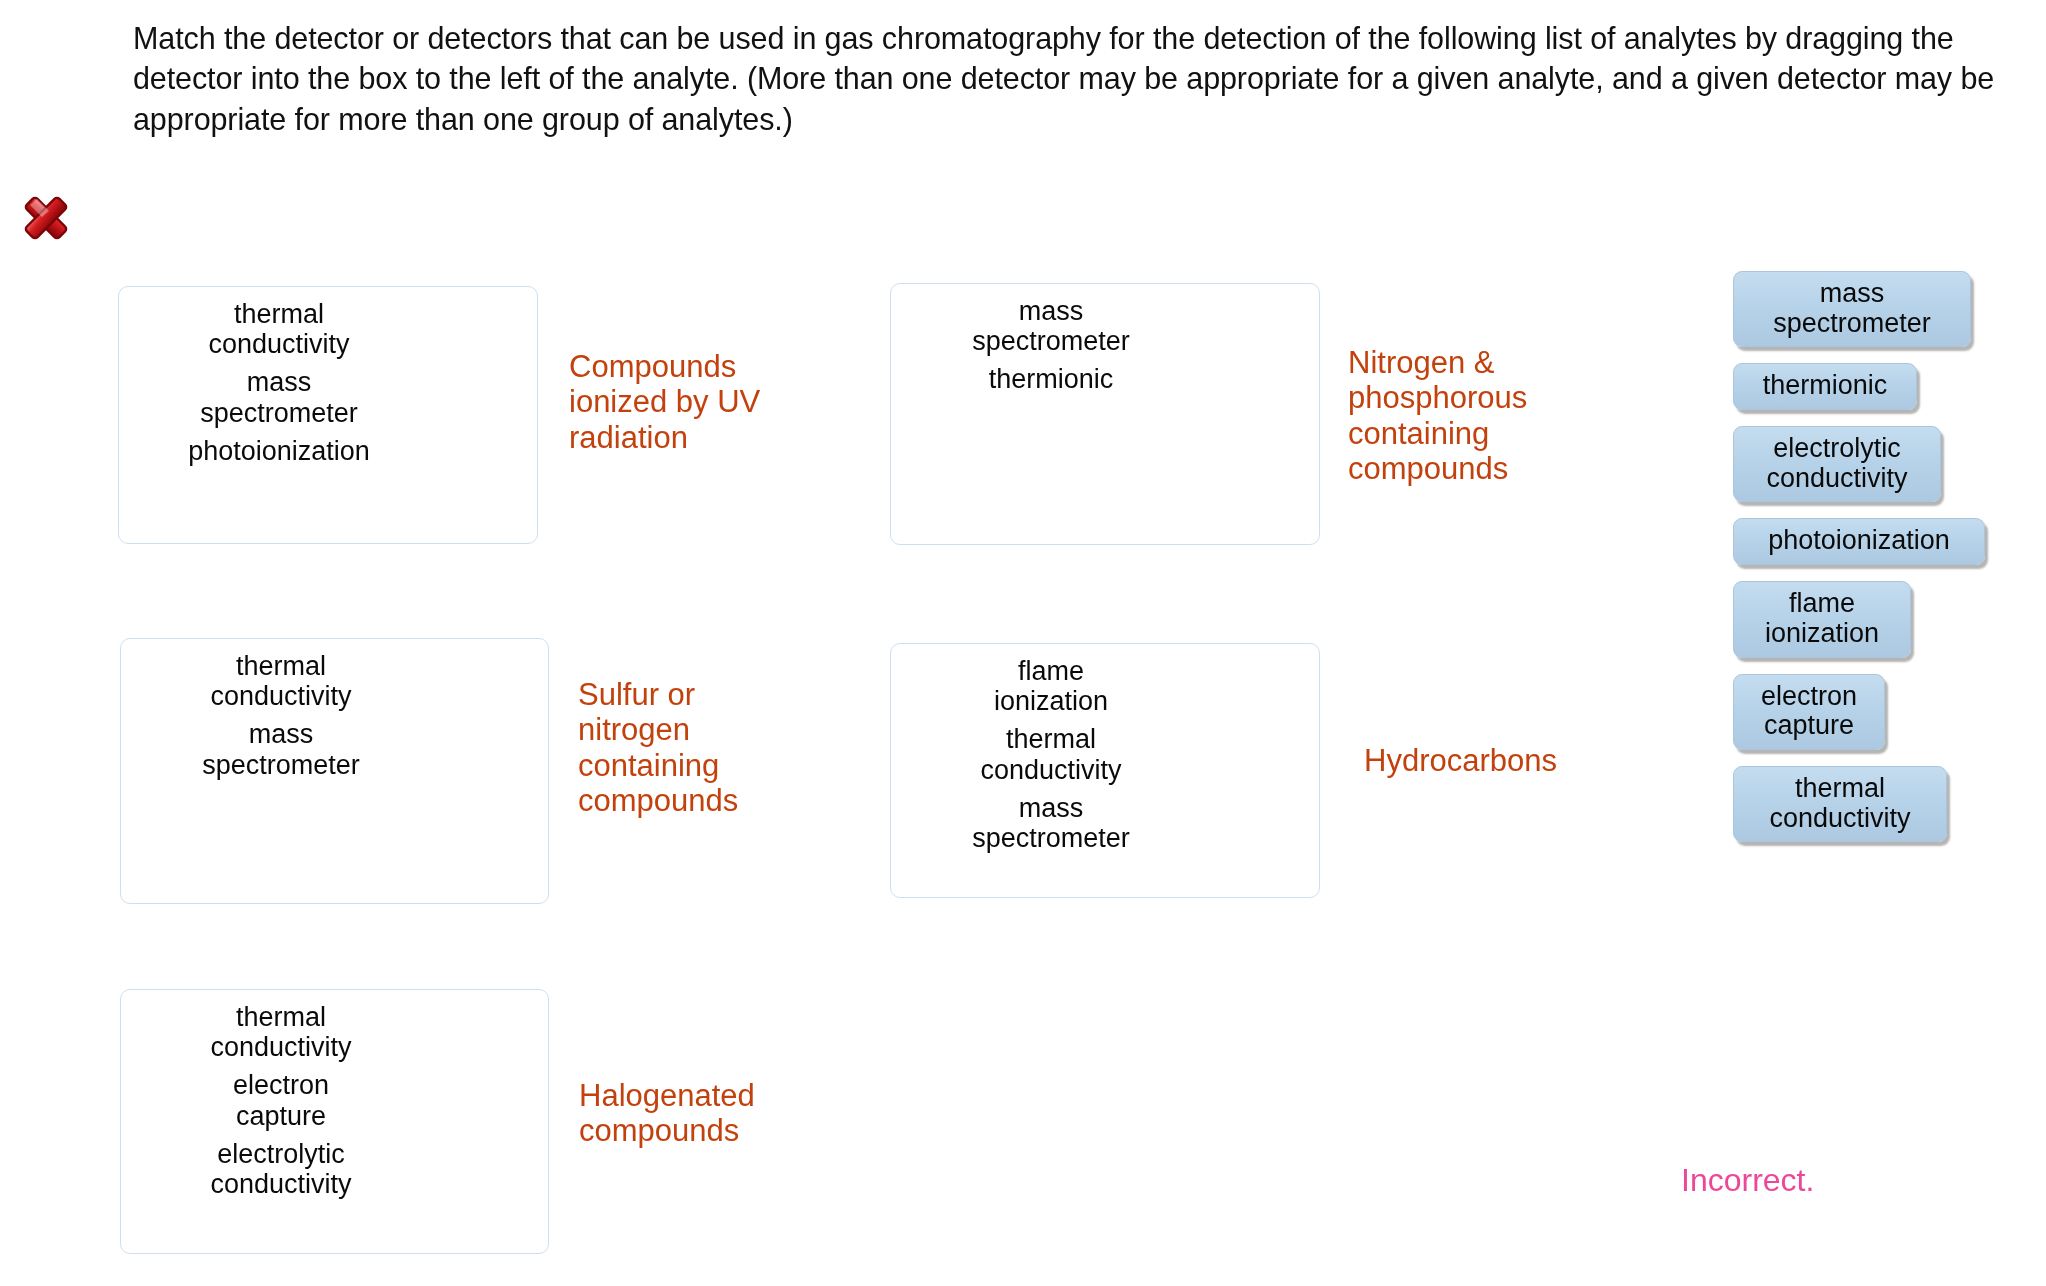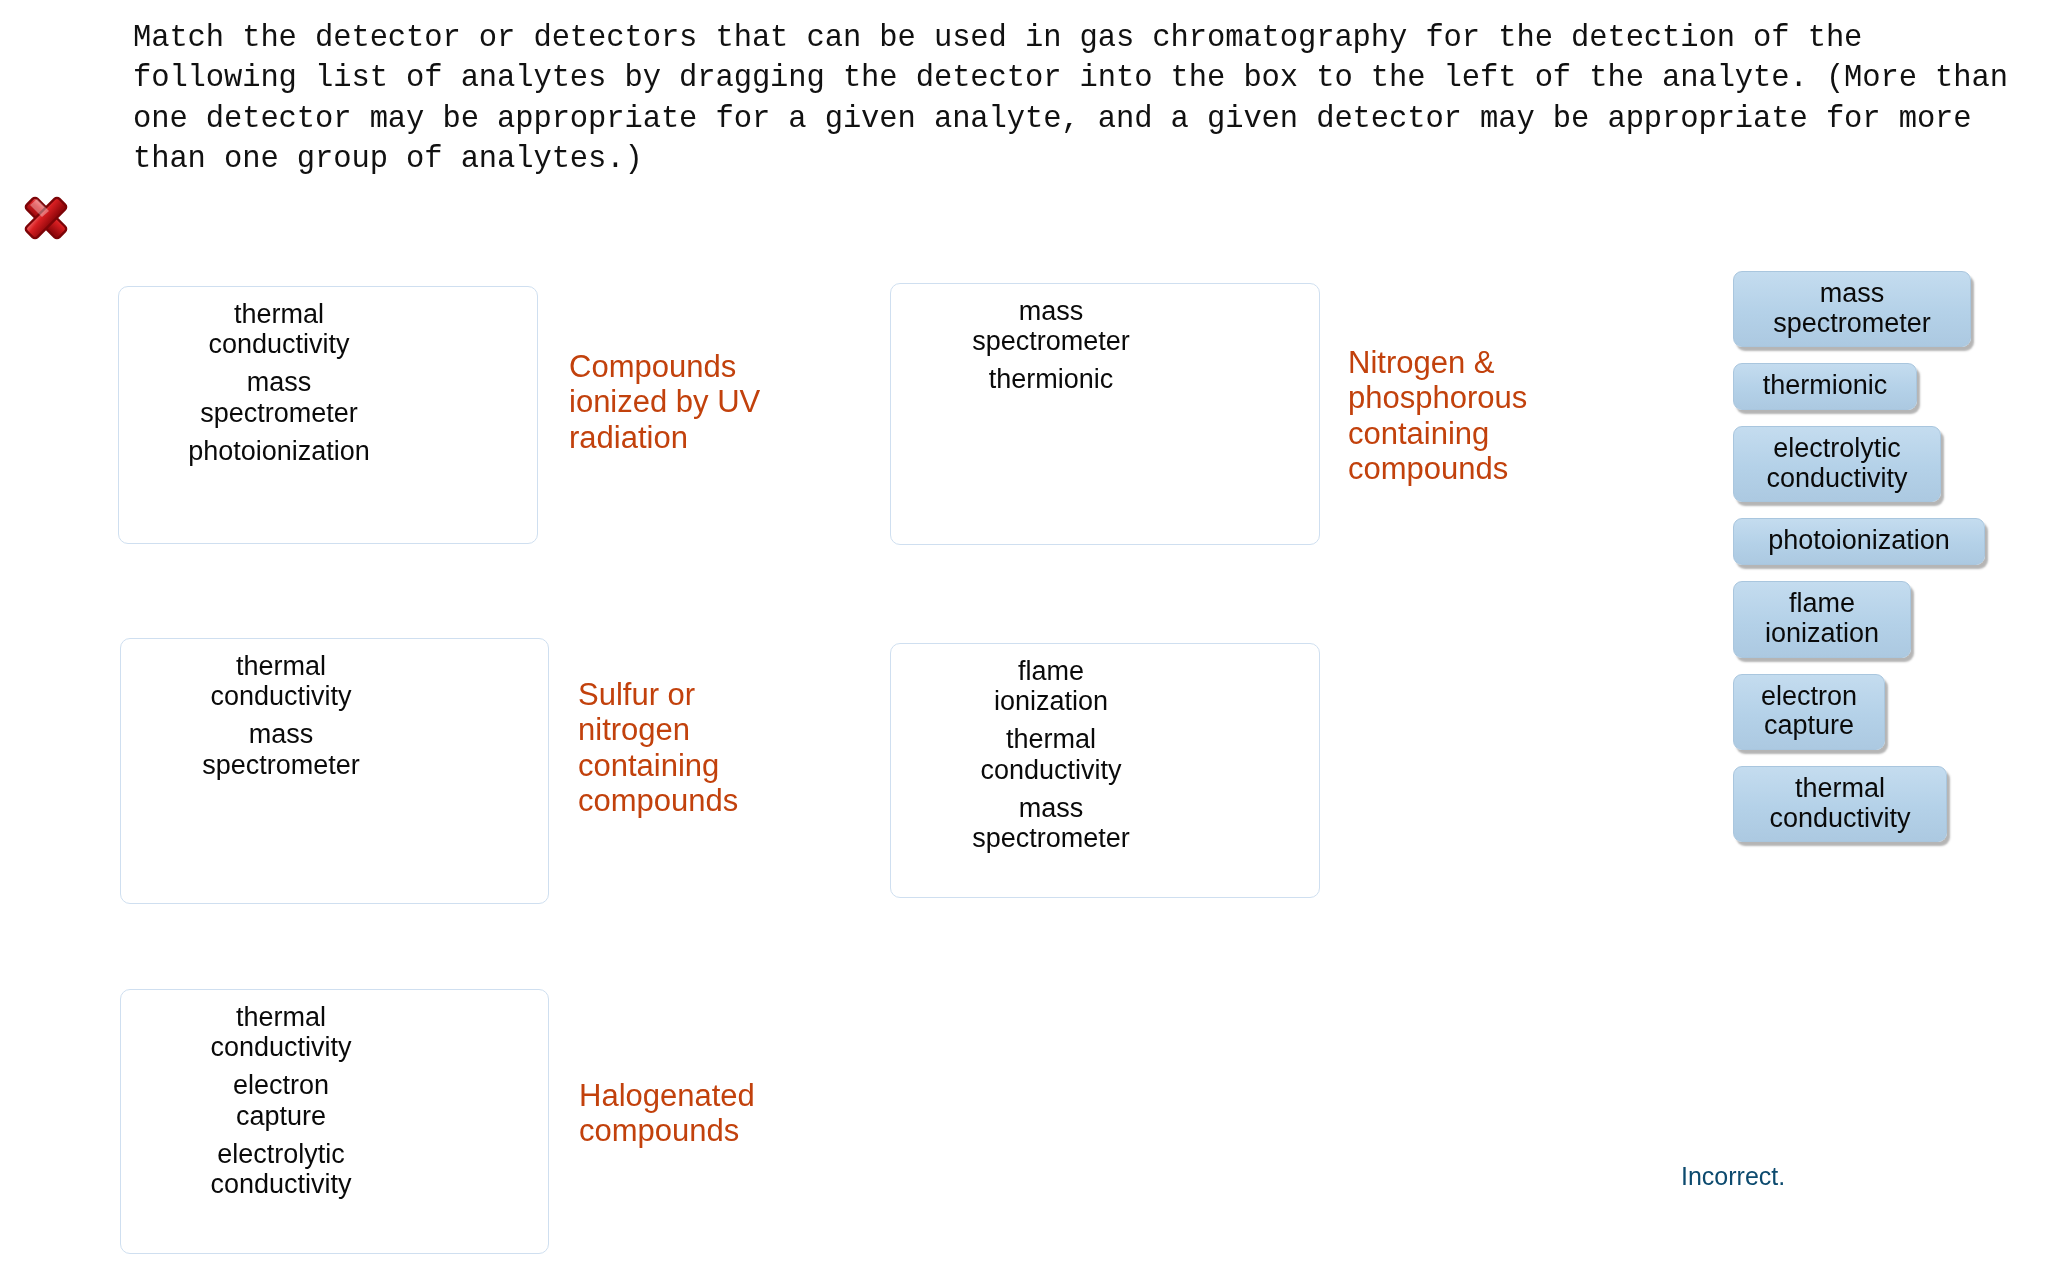--- a/index.html
+++ b/index.html
@@ -19,21 +19,20 @@
   
   #instructions {
     position: absolute;
     left: 133px;
     top: 18px;
     width: 1890px;
     font-size: 30.5px;
     line-height: 1.32;
     color: #111111;
     letter-spacing: -0.1px;
-    font-family: Liberation Mono, monospace;
   }
 
   
   #wrong-mark {
     position: absolute;
     left: 18px;
     top: 190px;
     width: 56px;
     height: 56px;
   }
@@ -99,22 +98,22 @@
     margin-bottom: 16px;
     white-space: pre-line;
     cursor: move;
   }
 
   
   #feedback {
     position: absolute;
     left: 1681px;
     top: 1162px;
-    font-size: 25px;
-    color: #0c4a6e;
+    font-size: 32px;
+    color: #ec4899;
     text-align: center;
   }
 </style>
 </head>
 <body>
 
 <div id="instructions">Match the detector or detectors that can be used in gas chromatography for the detection of the following list of analytes by dragging the detector into the box to the left of the analyte. (More than one detector may be appropriate for a given analyte, and a given detector may be appropriate for more than one group of analytes.)</div>
 
 <div id="wrong-mark">
   <svg width="56" height="56" viewBox="0 0 56 56" aria-hidden="true">
@@ -175,20 +174,21 @@
 
 <div class="match-row" style="left:890px; top:643px;">
   <div class="drop-box" style="width:430px; height:255px;">
     <div class="placed-item">flame
 ionization</div>
     <div class="placed-item">thermal
 conductivity</div>
     <div class="placed-item">mass
 spectrometer</div>
   </div>
+  <div class="analyte-label" style="margin-left:44px; margin-top:100px; width:300px;">Hydrocarbons</div>
 </div>
 
 <div class="match-row" style="left:120px; top:989px;">
   <div class="drop-box" style="width:429px; height:265px;">
     <div class="placed-item">thermal
 conductivity</div>
     <div class="placed-item">electron
 capture</div>
     <div class="placed-item">electrolytic
 conductivity</div>

